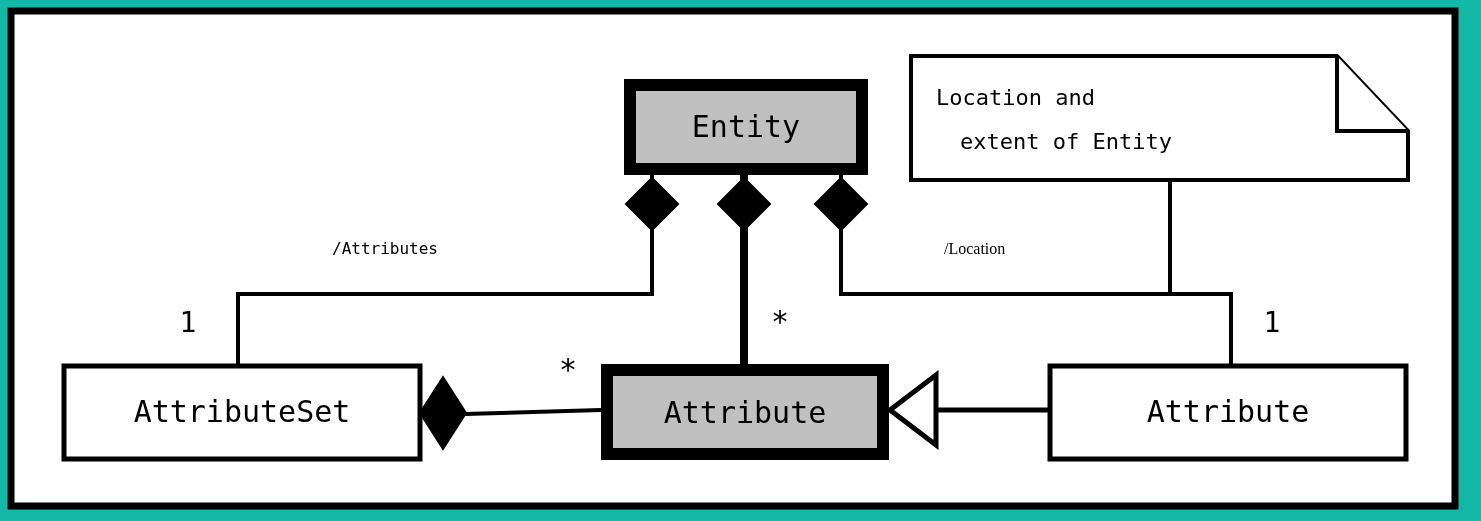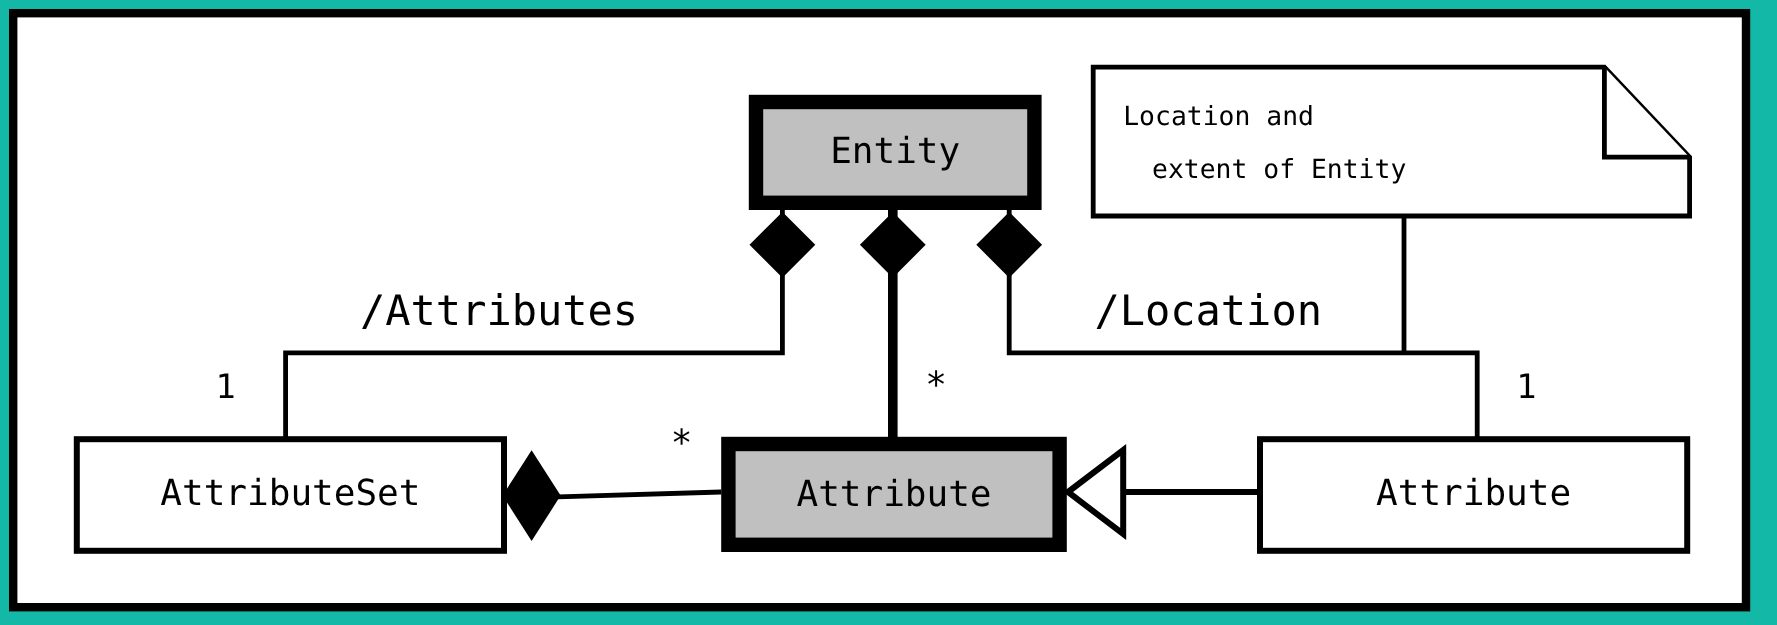--- a/index.html
+++ b/index.html
@@ -32,21 +32,22 @@
   }
   .class-name {
     font-size: 30px;
   }
   .note-text {
     font-size: 22px;
     text-align: left;
     line-height: 1.6;
   }
   .edge-label {
-    font-size: 35px;
+    font-size: 16px;
+    margin-left: 32px;
   }
   .mult-label {
     font-size: 28px;
   }
   .star-label {
     font-size: 30px;
   }
 </style>
 </head>
 <body>
@@ -99,21 +100,21 @@
   </svg>
 
   <div class="uml-text class-name" style="left:630px; top:110px; width:232px;">Entity</div>
 
   <div class="uml-text note-text" style="left:936px; top:80px; width:420px;">Location and</div>
 
   <div class="uml-text note-text" style="left:960px; top:124px; width:420px;">extent of Entity</div>
 
   <div class="uml-text edge-label" style="left:300px; top:240px; width:260px; text-align:left;">/Attributes</div>
 
-  <div class="uml-text edge-label" style="left:912px; top:240px; width:230px; text-align:left;">/Location</div>
+  <div class="uml-text edge-label" style="left:912px; top:240px; width:230px; text-align:left;font-family:Liberation Serif, serif;">/Location</div>
 
   <div class="uml-text mult-label" style="left:168px; top:307px; width:40px;">1</div>
 
   <div class="uml-text star-label" style="left:760px; top:305px; width:40px;">*</div>
 
   <div class="uml-text star-label" style="left:548px; top:353px; width:40px;">*</div>
 
   <div class="uml-text mult-label" style="left:1252px; top:307px; width:40px;">1</div>
 
   <div class="uml-text class-name" style="left:64px; top:395px; width:356px;">AttributeSet</div>

